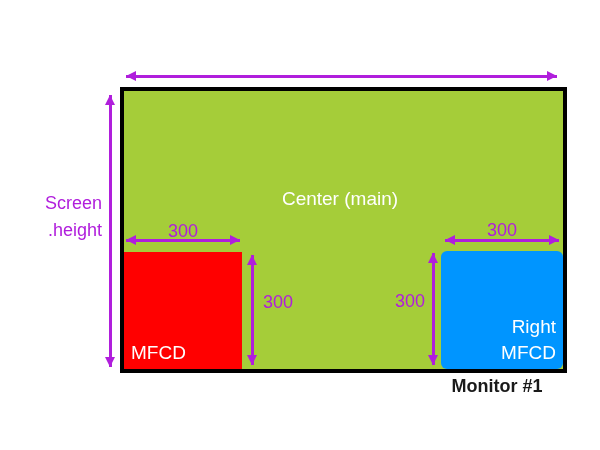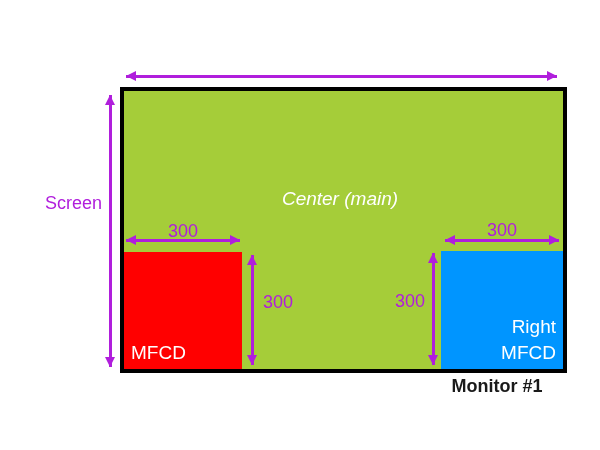--- a/index.html
+++ b/index.html
@@ -14,25 +14,25 @@
     position:relative;width:600px;height:450px;background:#fff;overflow:hidden;
     font-family:"Liberation Sans",sans-serif;
   }
   
   .screen{
     position:absolute;left:120px;top:87px;width:447px;height:286px;
     background:var(--green);border:4px solid #000;box-sizing:border-box;
   }
   .center-label{
     position:absolute;left:0;right:7px;top:97px;text-align:center;
-    color:#fff;font-size:19px;font-style:italic;
+    color:#fff;font-size:19px;
   }
   .mfcd{position:absolute;bottom:0;}
   .mfcd.left{left:0;width:118px;height:117px;background:var(--red);}
-  .mfcd.right{right:0;width:122px;height:118px;background:var(--blue);}
+  .mfcd.right{right:0;width:122px;height:118px;background:var(--blue);border-radius:6px;}
   .mfcd-label{position:absolute;bottom:3px;font-size:19px;line-height:26px;color:#fff;}
   .mfcd.left  .mfcd-label{left:7px;text-align:left;}
   .mfcd.right .mfcd-label{right:7px;text-align:right;}
 
   
   .h-arrow{position:absolute;height:3px;background:var(--purple);}
   .h-arrow::before{content:"";position:absolute;left:0;top:-4px;width:0;height:0;
     border-top:5.5px solid transparent;border-bottom:5.5px solid transparent;
     border-right:10px solid var(--purple);}
   .h-arrow::after{content:"";position:absolute;right:0;top:-4px;width:0;height:0;
@@ -51,20 +51,21 @@
 </style>
 </head>
 <body>
 
 <div class="canvas">
 
   <div class="h-arrow" style="left:126px;top:75px;width:431px;"></div>
 
   <div class="dim-label" style="left:28px;width:74px;top:190px;text-align:right;line-height:27px;">
     <div>Screen</div>
+    <div>.height</div>
   </div>
   <div class="v-arrow" style="left:109px;top:95px;height:272px;"></div>
 
   <div class="screen">
     <div class="center-label">Center (main)</div>
 
     <div class="mfcd left">
       <div class="mfcd-label">
         <div>MFCD</div>
       </div>

